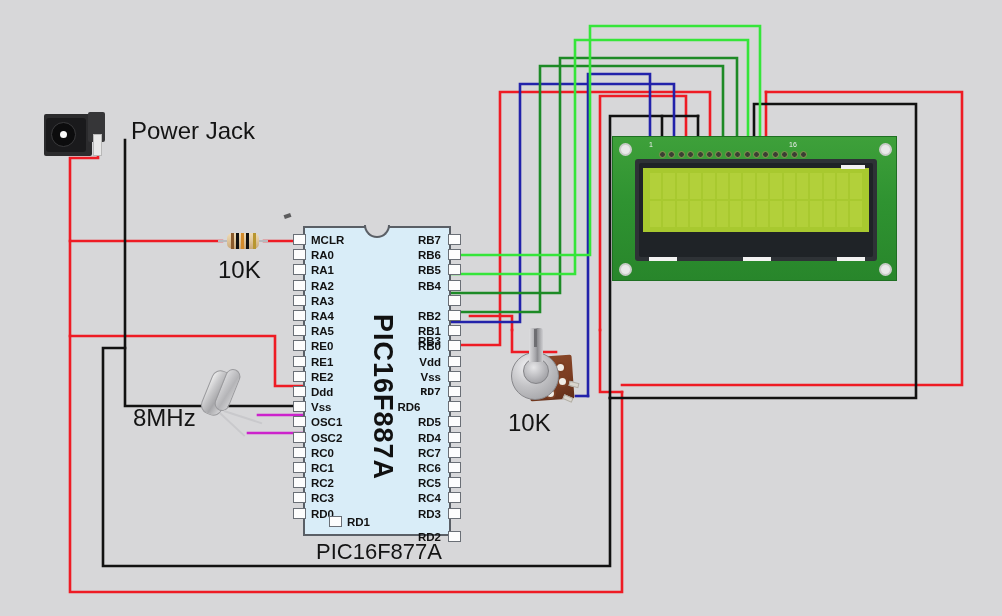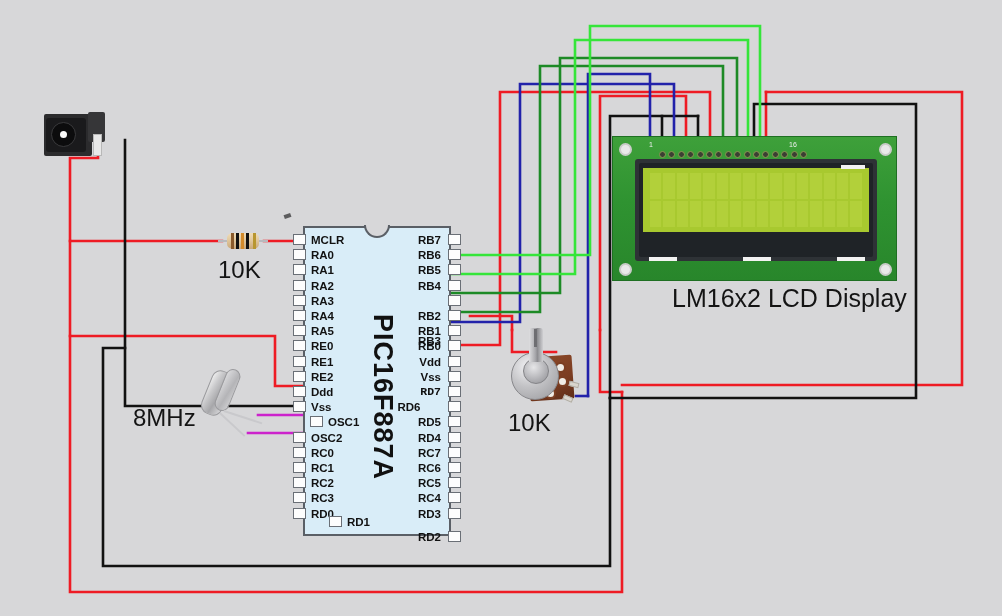--- a/index.html
+++ b/index.html
@@ -300,20 +300,21 @@
   </svg>
 
   <div class="jack" style="left:44px;top:112px;width:70px;height:46px;">
     <div class="jack-body" style="left:0;top:2px;width:48px;height:42px;"></div>
     <div class="jack-face" style="left:2px;top:6px;width:40px;height:34px;"></div>
     <div class="jack-ring" style="left:7px;top:10px;width:25px;height:25px;"></div>
     <div class="jack-pin" style="left:16px;top:19px;width:7px;height:7px;"></div>
     <div class="jack-tab" style="left:44px;top:0px;width:17px;height:30px;"></div>
     <div class="jack-lug" style="left:49px;top:22px;width:9px;height:22px;"></div>
   </div>
+  <div class="jack-caption" style="left:131px;top:117px;">Power Jack</div>
 
   <div class="res" style="left:220px;top:228px;width:46px;height:26px;">
     <div class="res-lead" style="left:-2px;top:12px;width:10px;"></div>
     <div class="res-lead" style="left:38px;top:12px;width:10px;"></div>
     <div class="res-body" style="left:7px;top:5px;width:32px;height:16px;">
       <div class="res-band" style="left:4px;width:3px;background:#8a5a2b;"></div>
       <div class="res-band" style="left:9px;width:3px;background:#111;"></div>
       <div class="res-band" style="left:14px;width:3px;background:#d38a2a;"></div>
       <div class="res-band" style="left:19px;width:3px;background:#111;"></div>
       <div class="res-band" style="left:26px;width:3px;background:#b8962f;"></div>
@@ -391,21 +392,21 @@
           <div class="pin-lbl" style="left: 8px;">RE2</div>
         </div>
         <div class="pin-row" style="left: 0px; top: 158px; width: 74px;">
           <div class="pin-pad" style="left: -10px;"></div>
           <div class="pin-lbl" style="left: 8px;">Ddd</div>
         </div>
         <div class="pin-row" style="left: 0px; top: 173.2px; width: 74px;">
           <div class="pin-pad" style="left: -10px;"></div>
           <div class="pin-lbl" style="left: 8px;">Vss</div>
         </div>
-        <div class="pin-row" style="left: 17px; top: 188.4px; width: 74px;">
+        <div class="pin-row" style="left: 0px; top: 188.4px; width: 74px;">
           <div class="pin-pad" style="left: -10px;"></div>
           <div class="pin-lbl" style="left: 8px;">OSC1</div>
         </div>
         <div class="pin-row" style="left: 0px; top: 203.6px; width: 74px;">
           <div class="pin-pad" style="left: -10px;"></div>
           <div class="pin-lbl" style="left: 8px;">OSC2</div>
         </div>
         <div class="pin-row" style="left: 0px; top: 218.8px; width: 74px;">
           <div class="pin-pad" style="left: -10px;"></div>
           <div class="pin-lbl" style="left: 8px;">RC0</div>
@@ -507,20 +508,21 @@
         <div class="pin-row" style="left: 74px; top: 279.6px; width: 74px;">
           <div class="pin-pad" style="left: 71px;"></div>
           <div class="pin-lbl right" style="left: 0px; width: 64px;">RD3</div>
         </div>
         <div class="pin-row" style="left: 74px; top: 294.8px; width: 74px; margin-top: 8px;">
           <div class="pin-pad" style="left: 71px;"></div>
           <div class="pin-lbl right" style="left: 0px; width: 64px;">RD2</div>
         </div>
       </div>
   </div>
+  <div class="ic-caption" style="left:316px;top:539px;">PIC16F877A</div>
 
   <div class="lcd-pcb" style="left:612px;top:136px;width:285px;height:145px;">
     <div class="lcd-hole" style="left:6px;top:6px;"></div>
     <div class="lcd-hole" style="left:266px;top:6px;"></div>
     <div class="lcd-hole" style="left:6px;top:126px;"></div>
     <div class="lcd-hole" style="left:266px;top:126px;"></div>
 
     <div id="lcd-pins">
         <div class="lcd-pinhole" style="left: 46px; top: 14px;"></div>
         <div class="lcd-pinlbl" style="left: 45px; top: 23px;">VSS</div>
@@ -593,15 +595,14 @@
         <div class="lcd-cell" style="left: 180.675px; top: 32.8px; width: 11.375px; height: 26px;"></div>
         <div class="lcd-cell" style="left: 194.05px; top: 32.8px; width: 11.375px; height: 26px;"></div>
         <div class="lcd-cell" style="left: 207.425px; top: 32.8px; width: 11.375px; height: 26px;"></div>
       </div>
 
     <div class="lcd-silk" style="left:36px;top:120px;width:28px;"></div>
     <div class="lcd-silk" style="left:130px;top:120px;width:28px;"></div>
     <div class="lcd-silk" style="left:224px;top:120px;width:28px;"></div>
     <div class="lcd-silk" style="left:228px;top:28px;width:24px;"></div>
   </div>
-  <div class="lcd-caption" style="left:672px;top:284px;">LM16x2 LCD Display</div>
 
 </div>
 
 </body></html>

